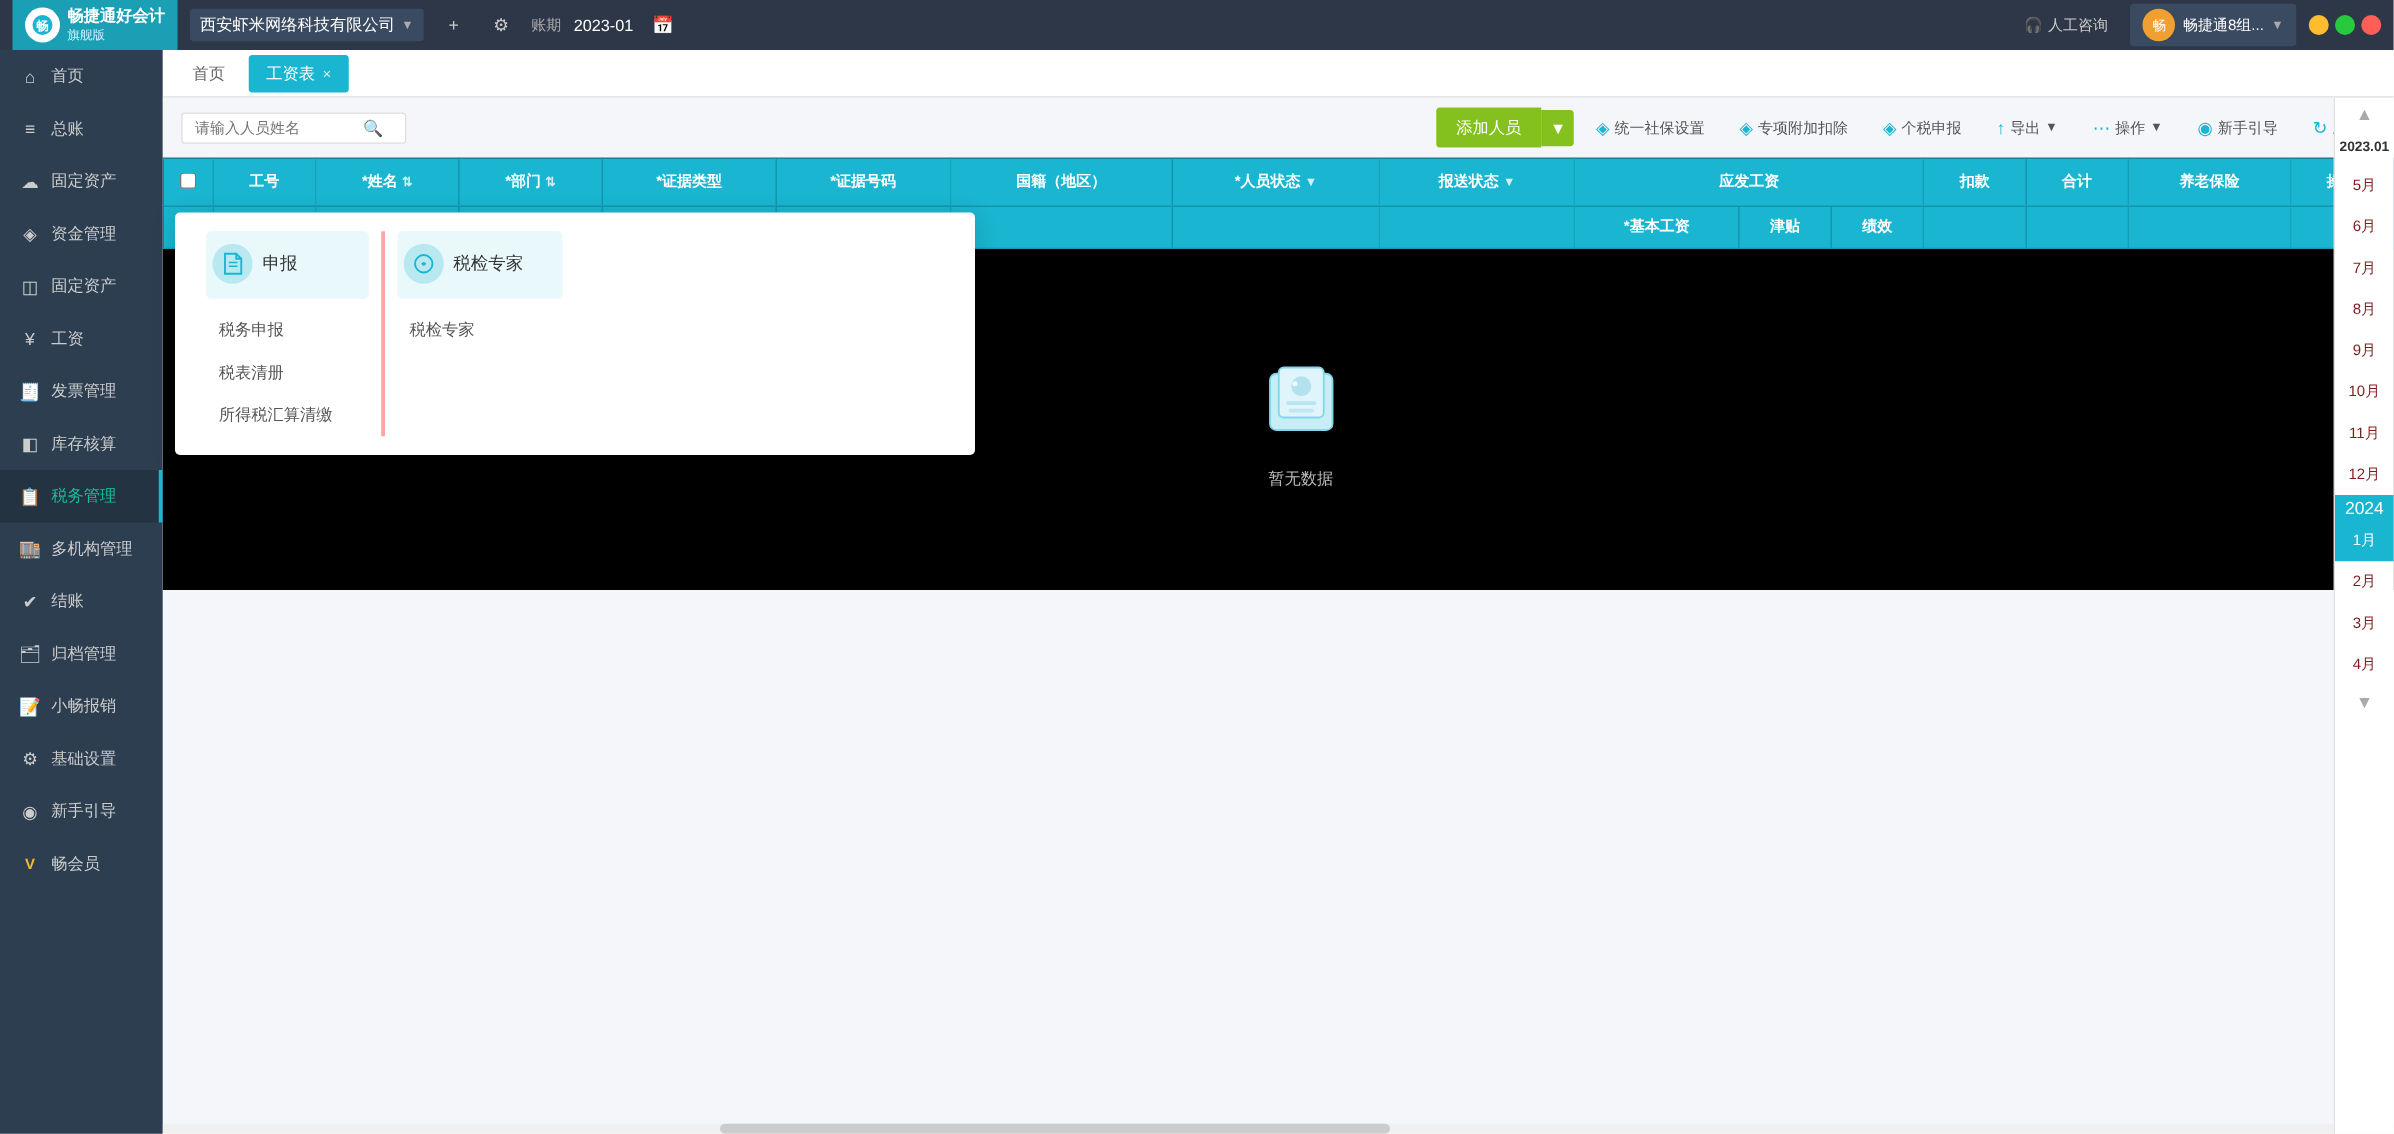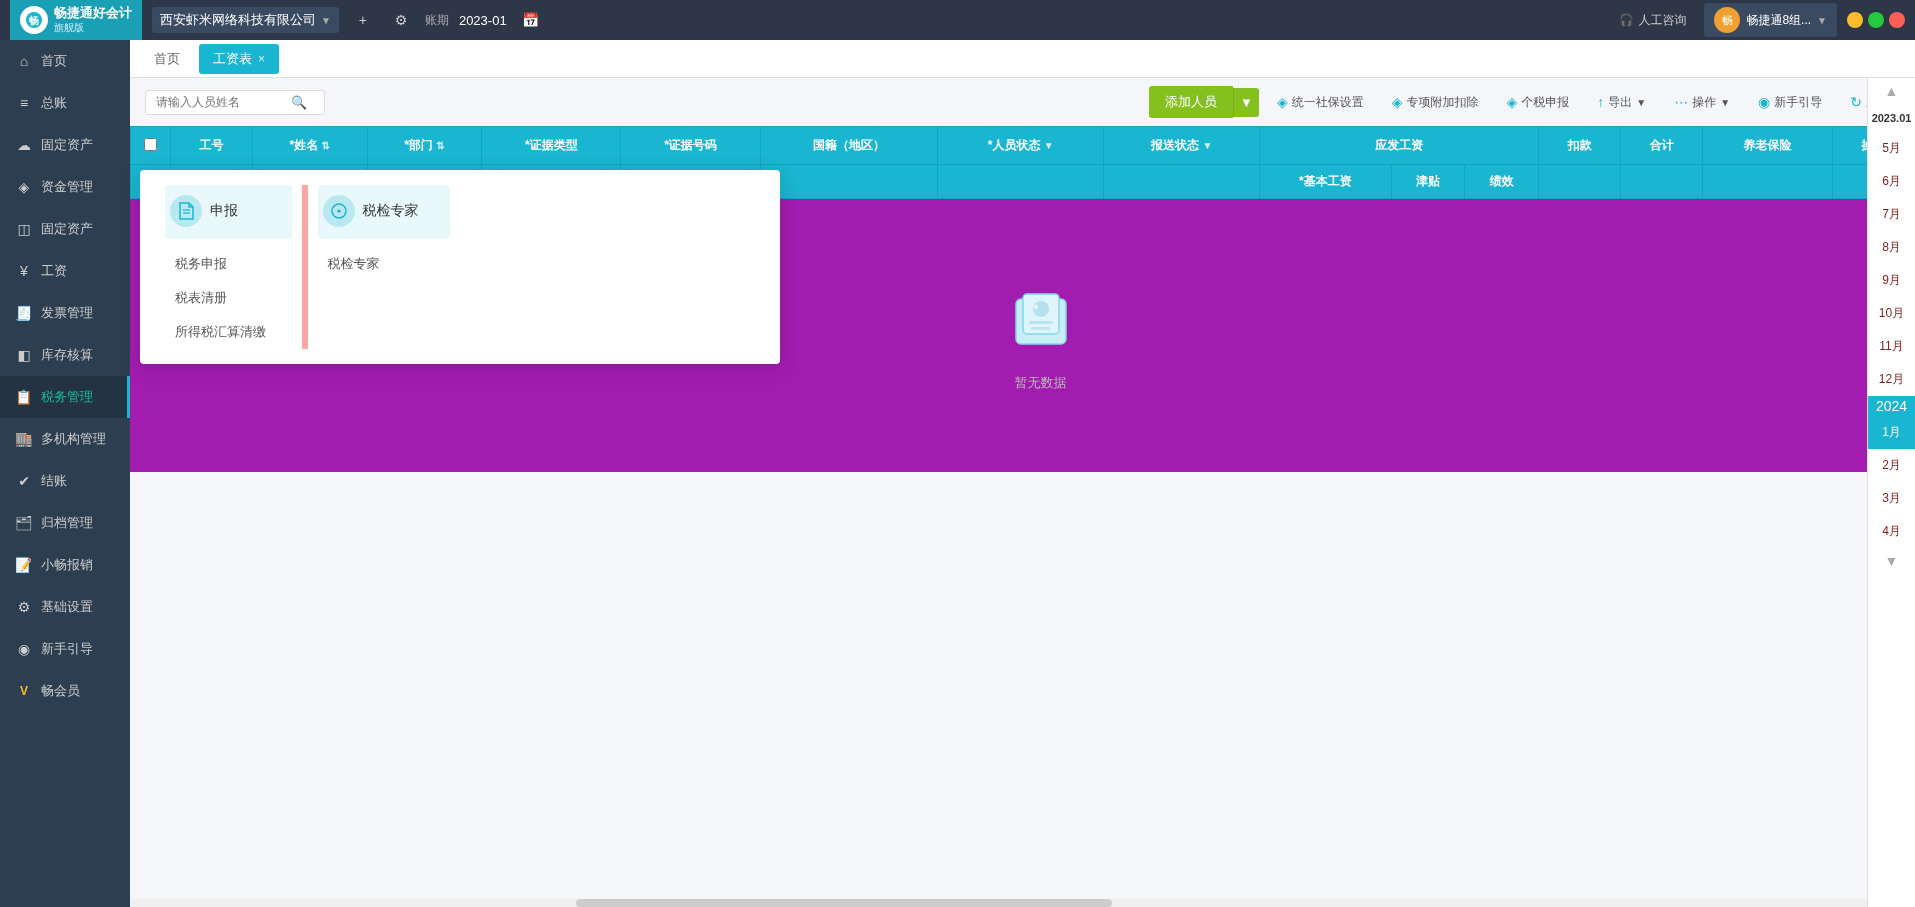--- a/index.html
+++ b/index.html
@@ -105,21 +105,21 @@
       padding: 6px 10px; cursor: pointer; color: #555; font-size: 12px;
       border-radius: 3px; white-space: nowrap;
     }
     .toolbar-btn .btn-icon { color: #1ab5d0; font-size: 14px; }
 
     
     .table-wrap {
       padding: 0 0; overflow-x: auto;
     }
     .salary-table {
-      width: 100%; border-collapse: collapse; background: #a21caf;
+      width: 100%; border-collapse: collapse; background: #000000;
     }
     .salary-table thead tr:first-child th {
       background: #1ab5d0; color: #fff; font-size: 12px;
       padding: 10px 8px; text-align: center; border: 1px solid #15a3bd;
       white-space: nowrap;
     }
     .salary-table thead tr:last-child th {
       background: #1ab5d0; color: #fff; font-size: 12px;
       padding: 8px 6px; text-align: center; border: 1px solid #15a3bd;
       white-space: nowrap;
@@ -155,21 +155,21 @@
     .dropdown-menu {
       position: fixed; left: 140px; top: 170px;
       background: #fff; border-radius: 4px;
       box-shadow: 0 4px 20px rgba(0,0,0,0.15);
       width: 640px; z-index: 300;
       padding: 15px;
     }
     .dropdown-grid {
       display: grid; grid-template-columns: repeat(4, 1fr); gap: 0;
     }
-    .dropdown-col { padding: 0 10px; border-right: 6px solid #fca5a5; }
+    .dropdown-col { padding: 0 10px; border-right: 3px solid #fca5a5; }
     .dropdown-col:last-child { border-right: none; }
     .dropdown-col-header {
       display: flex; align-items: center; gap: 8px;
       padding: 10px 5px 12px;
       background: #e8f8fb; border-radius: 4px; margin-bottom: 8px;
     }
     .col-header-icon {
       width: 32px; height: 32px; border-radius: 50%;
       background: #b8e8f0; display: flex; align-items: center; justify-content: center;
       font-size: 16px; color: #1ab5d0;

